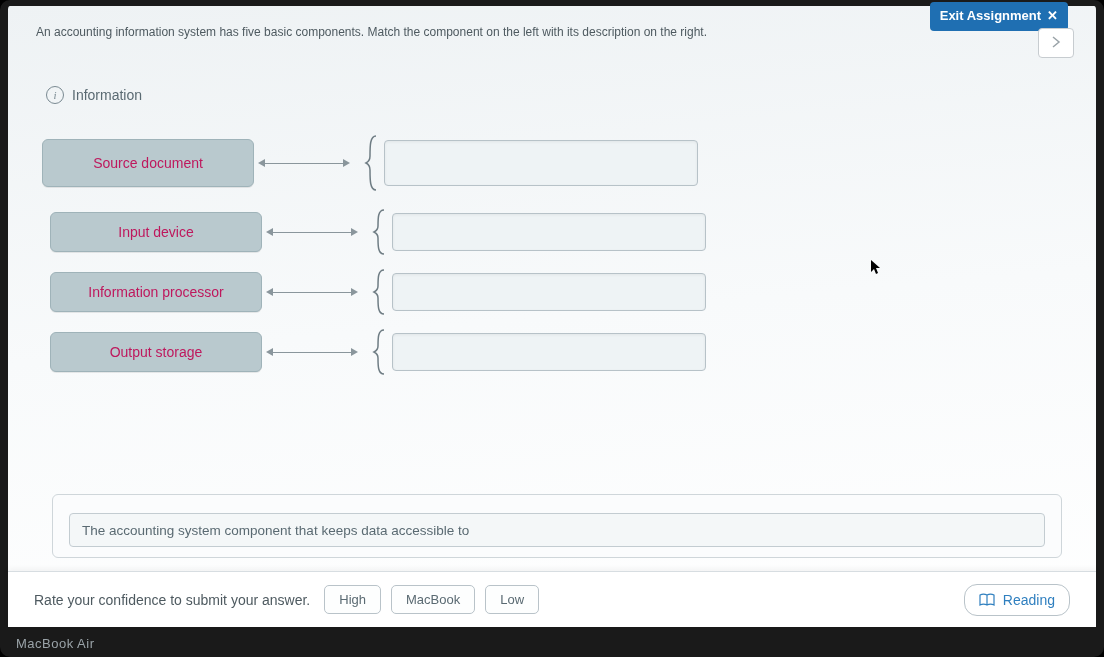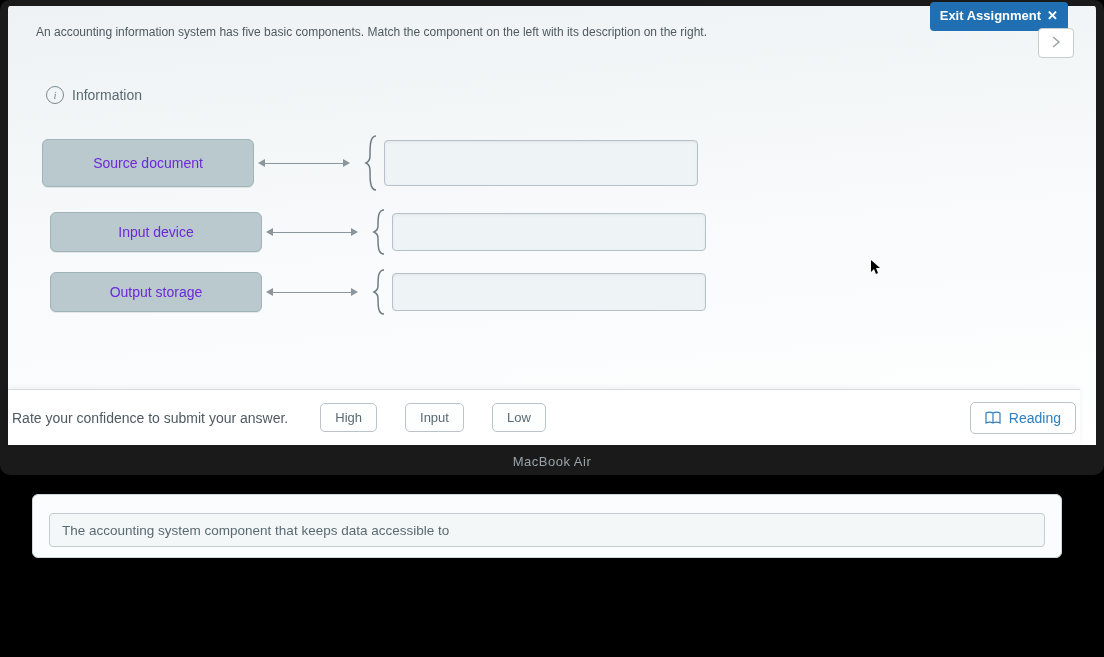--- a/index.html
+++ b/index.html
@@ -1,20 +1,20 @@
 <!DOCTYPE html>
 <html><head>
 <meta charset="utf-8">
 <style>
   * { box-sizing: border-box; margin: 0; padding: 0; }
   html, body { width: 1104px; height: 657px; font-family: Arial, Helvetica, sans-serif; background:#000; overflow:hidden; }
   .screen {
     position: relative;
     width: 1104px;
-    height: 475px;
+    height: 657px;
     background: linear-gradient(175deg, #eef2f4 0%, #f8fafb 50%, #ffffff 100%);
     border: 8px solid #1a1a1a;
     border-top-width: 6px;
     border-bottom-width: 30px;
     border-radius: 10px;
   }
   .exit-btn {
     position: absolute;
     top: -4px; right: 28px;
     background: #1f6fb2;
@@ -60,21 +60,21 @@
   }
   .row {
     display: flex; align-items: center; margin-bottom: 16px; height: 58px;
   }
   .label-box {
     width: 212px; height: 48px;
     background: #b9c9ce;
     border: 1px solid #9fb3b9;
     border-radius: 6px;
     display: flex; align-items: center; justify-content: center;
-    color: #6d28d9; font-size: 14px;
+    color: #be185d; font-size: 14px;
     box-shadow: 0 1px 0 rgba(0,0,0,.08);
   }
   .connector {
     position: relative; width: 110px; height: 58px;
   }
   .connector::before{
     content:""; position:absolute; left:10px; right:20px; top:50%; height:0;
     border-top:1px solid #8a969c;
   }
   .connector .arrow-l, .connector .arrow-r{
@@ -93,62 +93,62 @@
     border-radius: 4px;
     box-shadow: inset 0 1px 3px rgba(0,0,0,.06);
   }
   .row.compact { height: 48px; margin-bottom: 12px; padding-left: 8px; }
   .row.compact .drop-box { height: 38px; }
   .row.compact .label-box { height: 40px; }
   .row.compact .brace { height: 48px; }
 
   .answers-panel {
     position: absolute;
-    left: 24px; right: 34px; top: 488px;
+    left: 44px; right: 34px; top: 488px;
     border: 1px solid #cfd6da; border-radius: 6px;
     background: #fbfcfd;
     padding: 18px 16px 10px 16px;
     display: flex; gap: 18px;
     overflow: hidden;
   }
   .answer-chip {
     flex: 1 1 0;
     min-height: 34px;
     border: 1px solid #c3ccd1;
     border-radius: 4px;
     background: #f4f7f8;
     color: #5a6a72;
     font-size: 13.5px;
     padding: 8px 12px;
     white-space: nowrap; overflow: hidden; text-overflow: ellipsis;
     display:flex; align-items:center;
   }
   .bottom-bar {
-    position: absolute; left: 0; right: 16px; bottom: 0; height: 56px;
+    position: absolute; left: 0; right: 0; bottom: 0; height: 56px;
     background: #ffffff;
     border-top: 1px solid #d7dde1;
-    display: flex; align-items: center; padding: 0 4px;
-    gap: 28px;
+    display: flex; align-items: center; padding: 0 26px;
+    gap: 10px;
     box-shadow: 0 -2px 6px rgba(0,0,0,.05);
   }
   .bottom-bar .prompt { color:#4e5a60; font-size: 14px; margin-right: 4px; }
   .conf-btn {
     border: 1px solid #b9c3c9; background:#fdfefe; color:#5a6a72;
     font-size: 13px; padding: 6px 14px; border-radius: 5px; text-align: center;
   }
   .spacer { flex: 1; }
   .reading-btn {
     border: 1px solid #b9c3c9; background:#fff; color:#2f7fbf;
-    font-size: 14px; padding: 7px 14px; border-radius: 5px;
+    font-size: 14px; padding: 7px 14px; border-radius: 13px;
     display:flex; align-items:center; gap:8px;margin-left:26px;
   }
   .book-icon { width:16px; height:14px; display:inline-block; }
   .macbook {
-    position: absolute; bottom: -24px; left: 0; right: 0;
-    text-align: center; color: #9aa3a8; font-size: 13px; letter-spacing: .5px;
+    position: absolute; bottom: -24px; left: 8px; right: 0;
+    text-align: left; color: #9aa3a8; font-size: 13px; letter-spacing: .5px;
   }
   .cursor {
     position: absolute; top: 253px; left: 862px;
     width: 12px; height: 16px;
   }
   .cursor svg { width:12px; height:16px; }
 </style>
 </head>
 <body>
 
@@ -201,20 +201,35 @@
           <span class="arrow-r"></span>
         </div>
       <div class="brace">
           <svg viewBox="0 0 14 48" preserveAspectRatio="none">
             <path d="M12 2 C6 2 6 10 6 18 C6 22 2 24 2 24 C2 24 6 26 6 30 C6 38 6 46 12 46" fill="none" stroke="#6f7d84" stroke-width="1.5"></path>
           </svg>
         </div>
       <div class="drop-box"></div>
     </div>
 
+    <div class="row compact">
+      <div class="label-box">
+          <span>Information processor</span>
+        </div>
+      <div class="connector">
+          <span class="arrow-l"></span>
+          <span class="arrow-r"></span>
+        </div>
+      <div class="brace">
+          <svg viewBox="0 0 14 48" preserveAspectRatio="none">
+            <path d="M12 2 C6 2 6 10 6 18 C6 22 2 24 2 24 C2 24 6 26 6 30 C6 38 6 46 12 46" fill="none" stroke="#6f7d84" stroke-width="1.5"></path>
+          </svg>
+        </div>
+      <div class="drop-box"></div>
+    </div>
 
 
     <div class="row compact">
       <div class="label-box">
           <span>Output storage</span>
         </div>
       <div class="connector">
           <span class="arrow-l"></span>
           <span class="arrow-r"></span>
         </div>
@@ -230,21 +245,21 @@
 
   <div class="answers-panel">
     <div class="answer-chip">
         <span>The accounting system component that keeps data accessible to</span>
       </div>
   </div>
 
   <div class="bottom-bar">
     <span class="prompt">Rate your confidence to submit your answer.</span>
     <button class="conf-btn">High</button>
-    <button class="conf-btn">Input</button>
+    <button class="conf-btn">MacBook</button>
     <button class="conf-btn">Low</button>
     <span class="spacer"></span>
     <button class="reading-btn">
       <span class="book-icon">
         <svg viewBox="0 0 16 14">
             <path d="M1 2 C3 1 6 1 8 2 C10 1 13 1 15 2 L15 12 C13 11 10 11 8 12 C6 11 3 11 1 12 Z M8 2 L8 12" fill="none" stroke="#2f7fbf" stroke-width="1.2"></path>
           </svg>
       </span>
       <span>Reading</span>
     </button>

